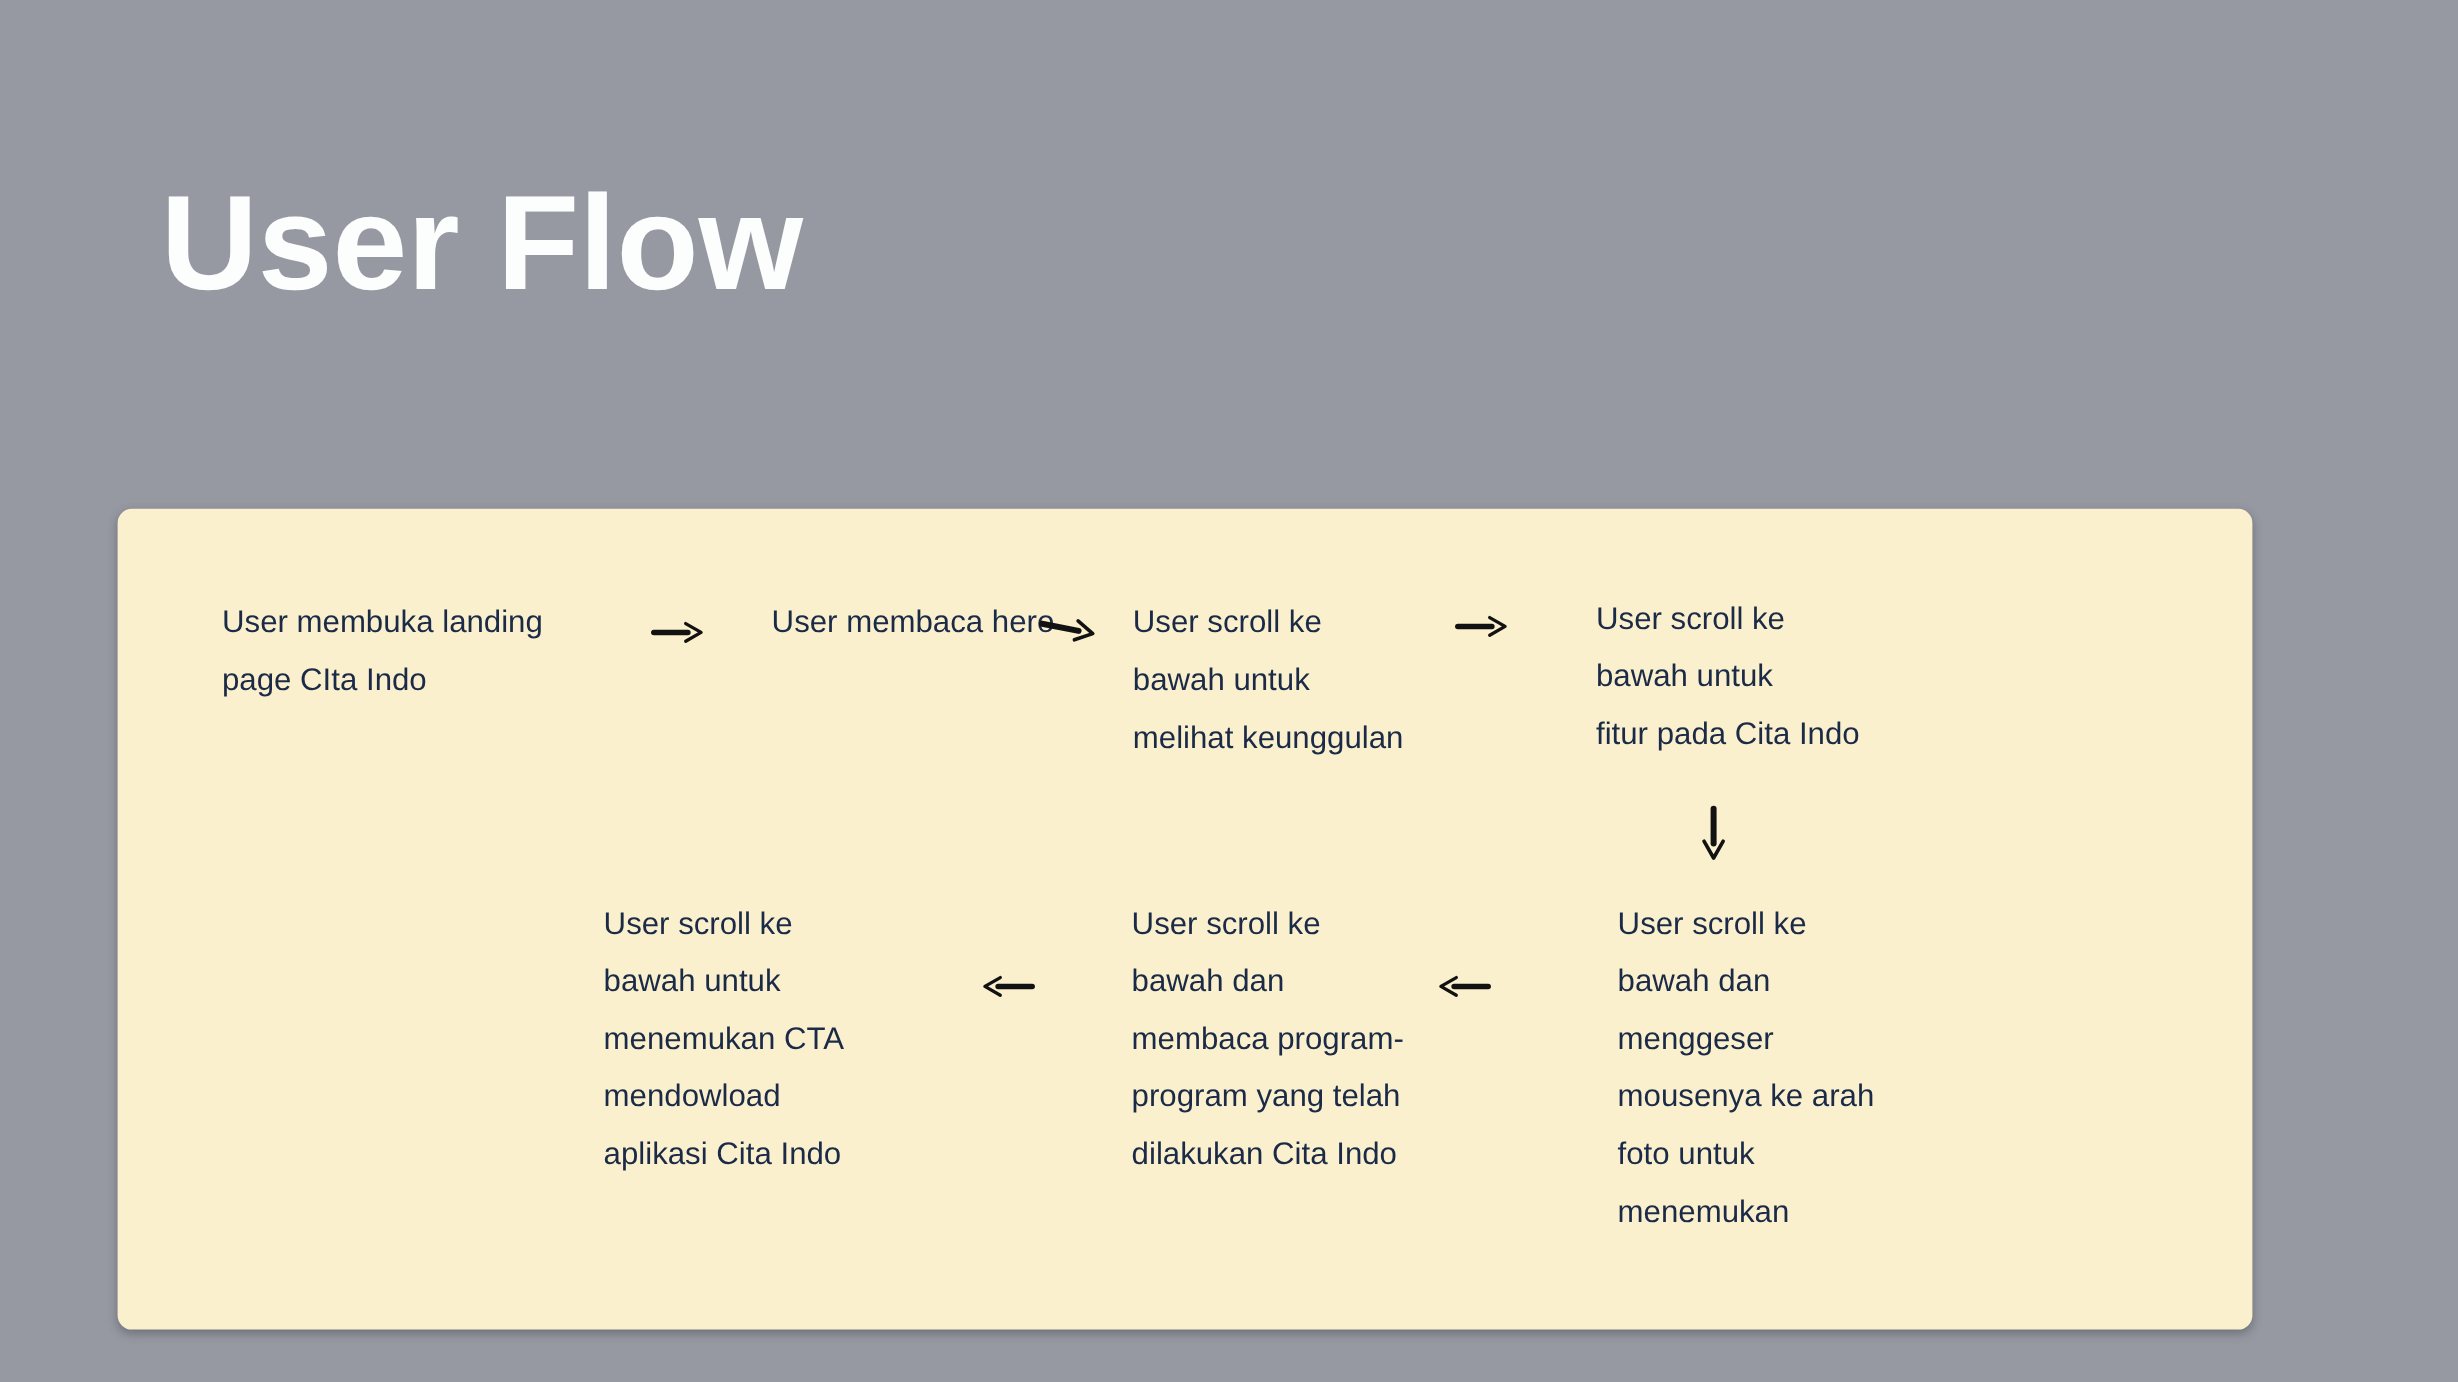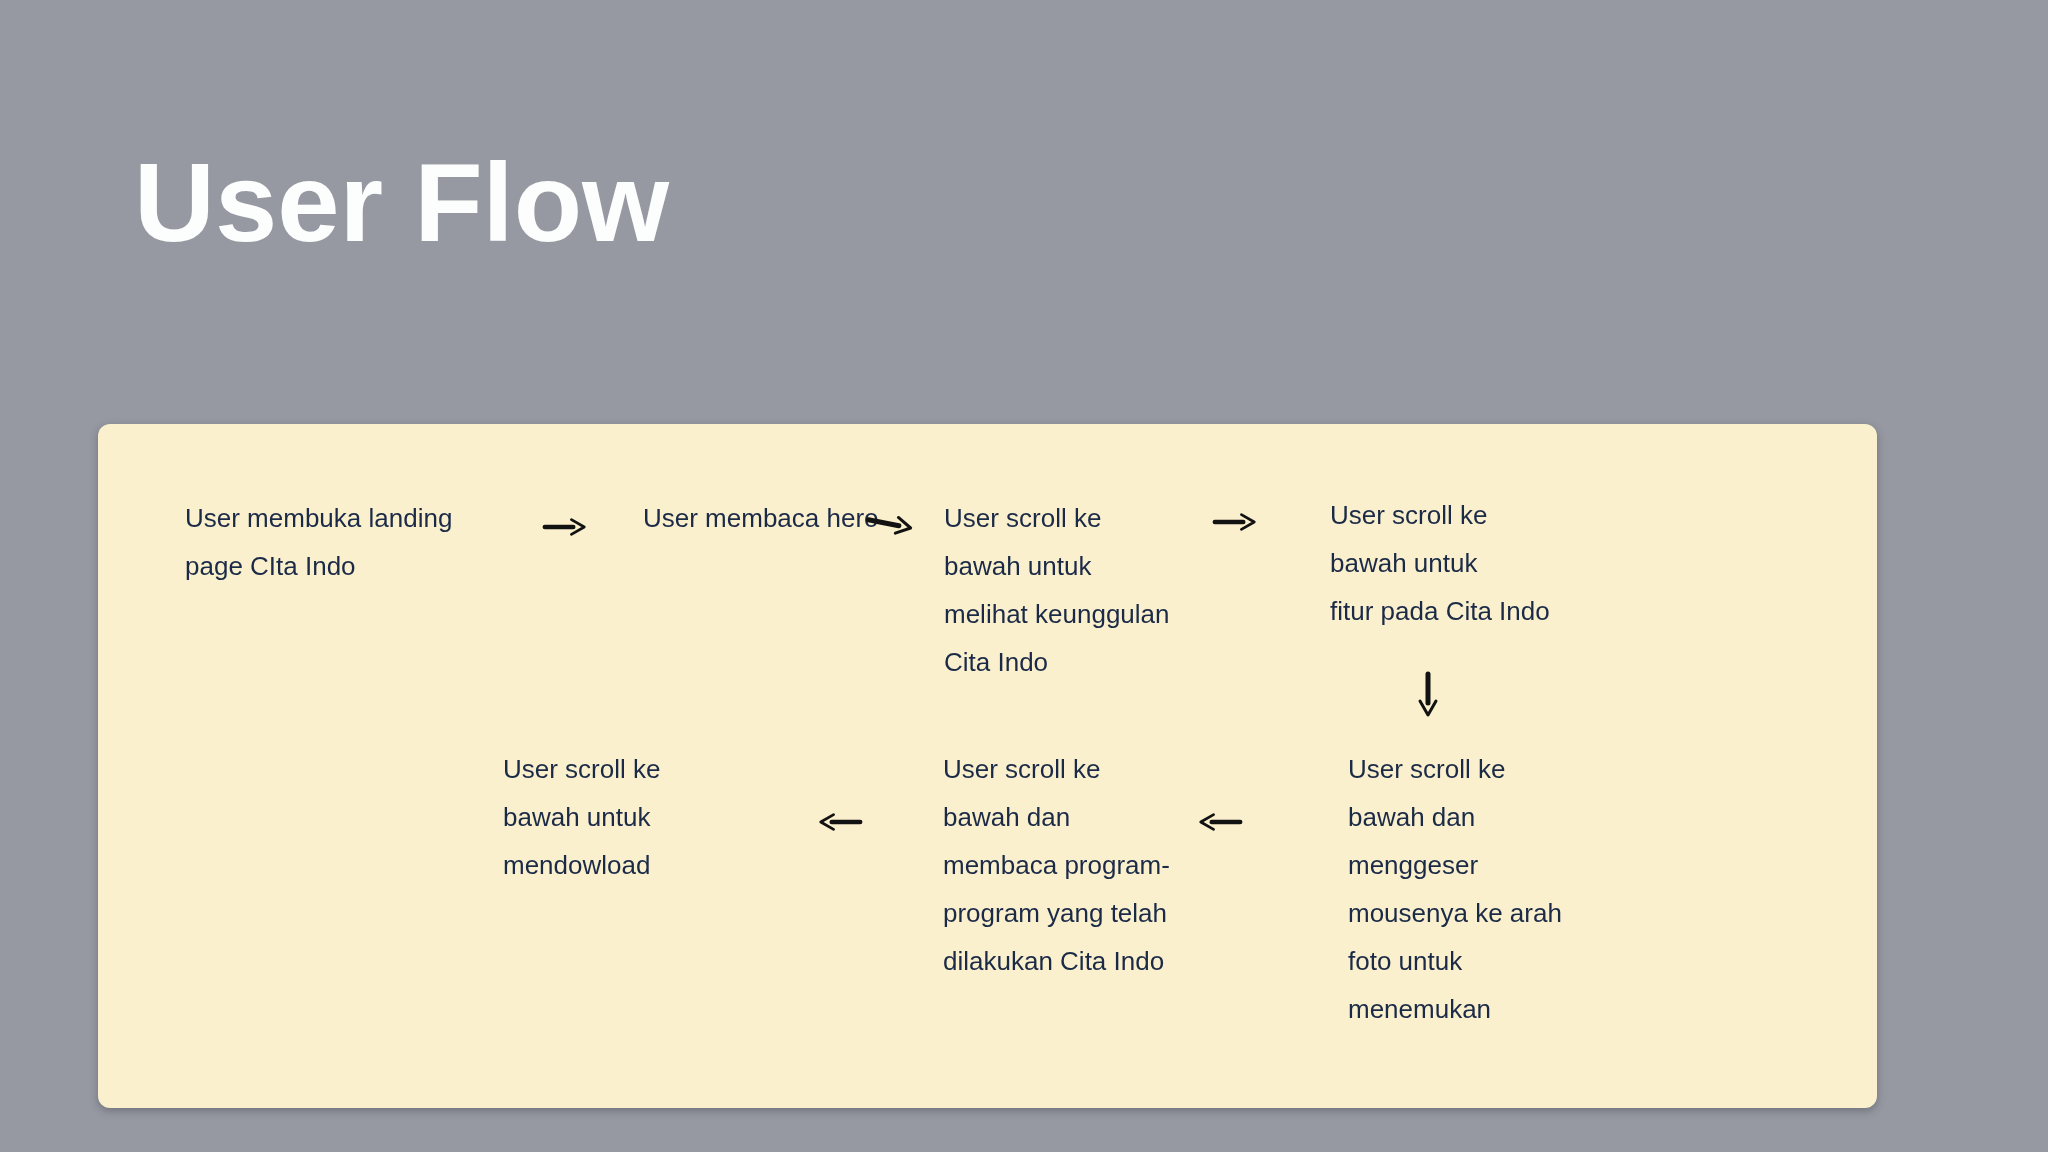--- a/index.html
+++ b/index.html
@@ -80,21 +80,20 @@
   </div>
 
   <div class="step step-2">
     <div>User membaca hero</div>
   </div>
 
   <div class="step step-3">
     <div>User scroll ke</div>
     <div>bawah untuk</div>
     <div>melihat keunggulan</div>
-    <div>Cita Indo</div>
   </div>
 
   <div class="step step-4">
     <div>User scroll ke</div>
     <div>bawah untuk</div>
     <div>fitur pada Cita Indo</div>
   </div>
 
   <div class="step step-5">
     <div>User scroll ke</div>
@@ -109,21 +108,23 @@
     <div>User scroll ke</div>
     <div>bawah dan</div>
     <div>membaca program-</div>
     <div>program yang telah</div>
     <div>dilakukan Cita Indo</div>
   </div>
 
   <div class="step step-7">
     <div>User scroll ke</div>
     <div>bawah untuk</div>
+    <div>menemukan CTA</div>
     <div>mendowload</div>
+    <div>aplikasi Cita Indo</div>
   </div>
 
   <svg class="arrow arrow-1" width="44" height="30" viewBox="0 0 48 30">
     <path class="shaft" d="M2 15 H33"></path>
     <path class="head" d="M31 7 L45 15 L31 23"></path>
   </svg>
 
   <svg class="arrow arrow-2" width="52" height="30" viewBox="0 0 48 30">
     <path class="shaft" d="M2 15 H33"></path>
     <path class="head" d="M31 7 L45 15 L31 23"></path>

